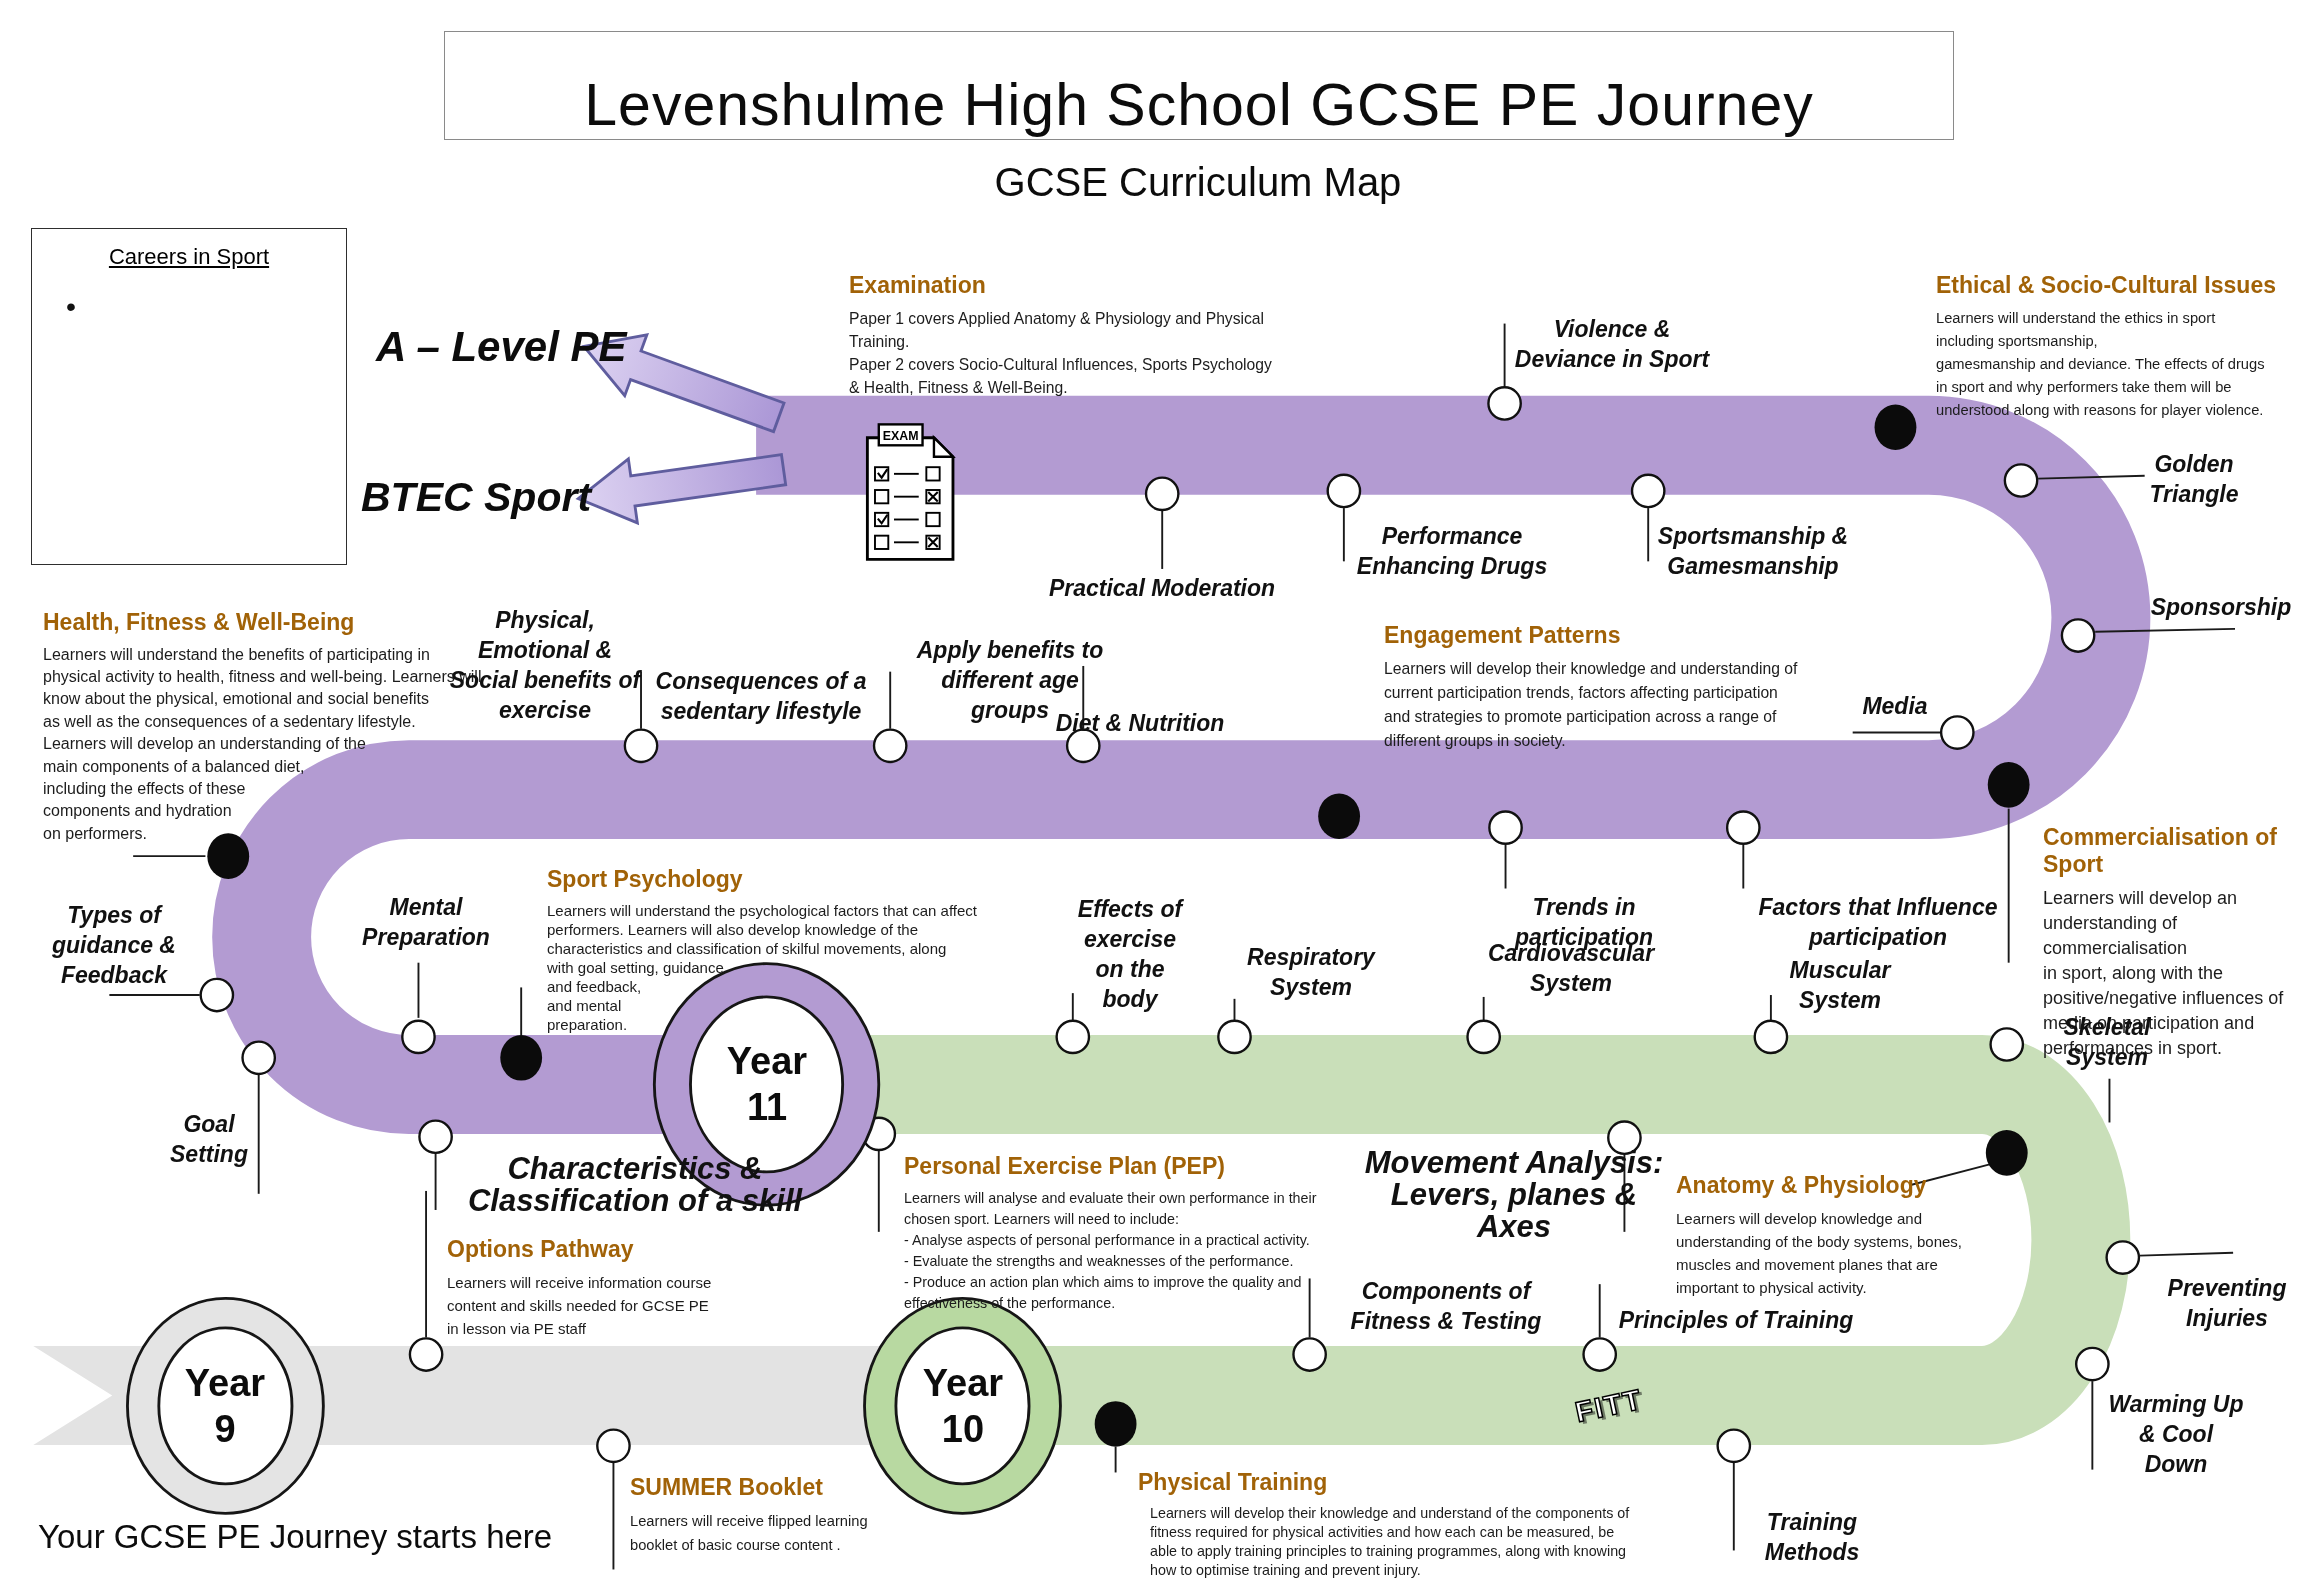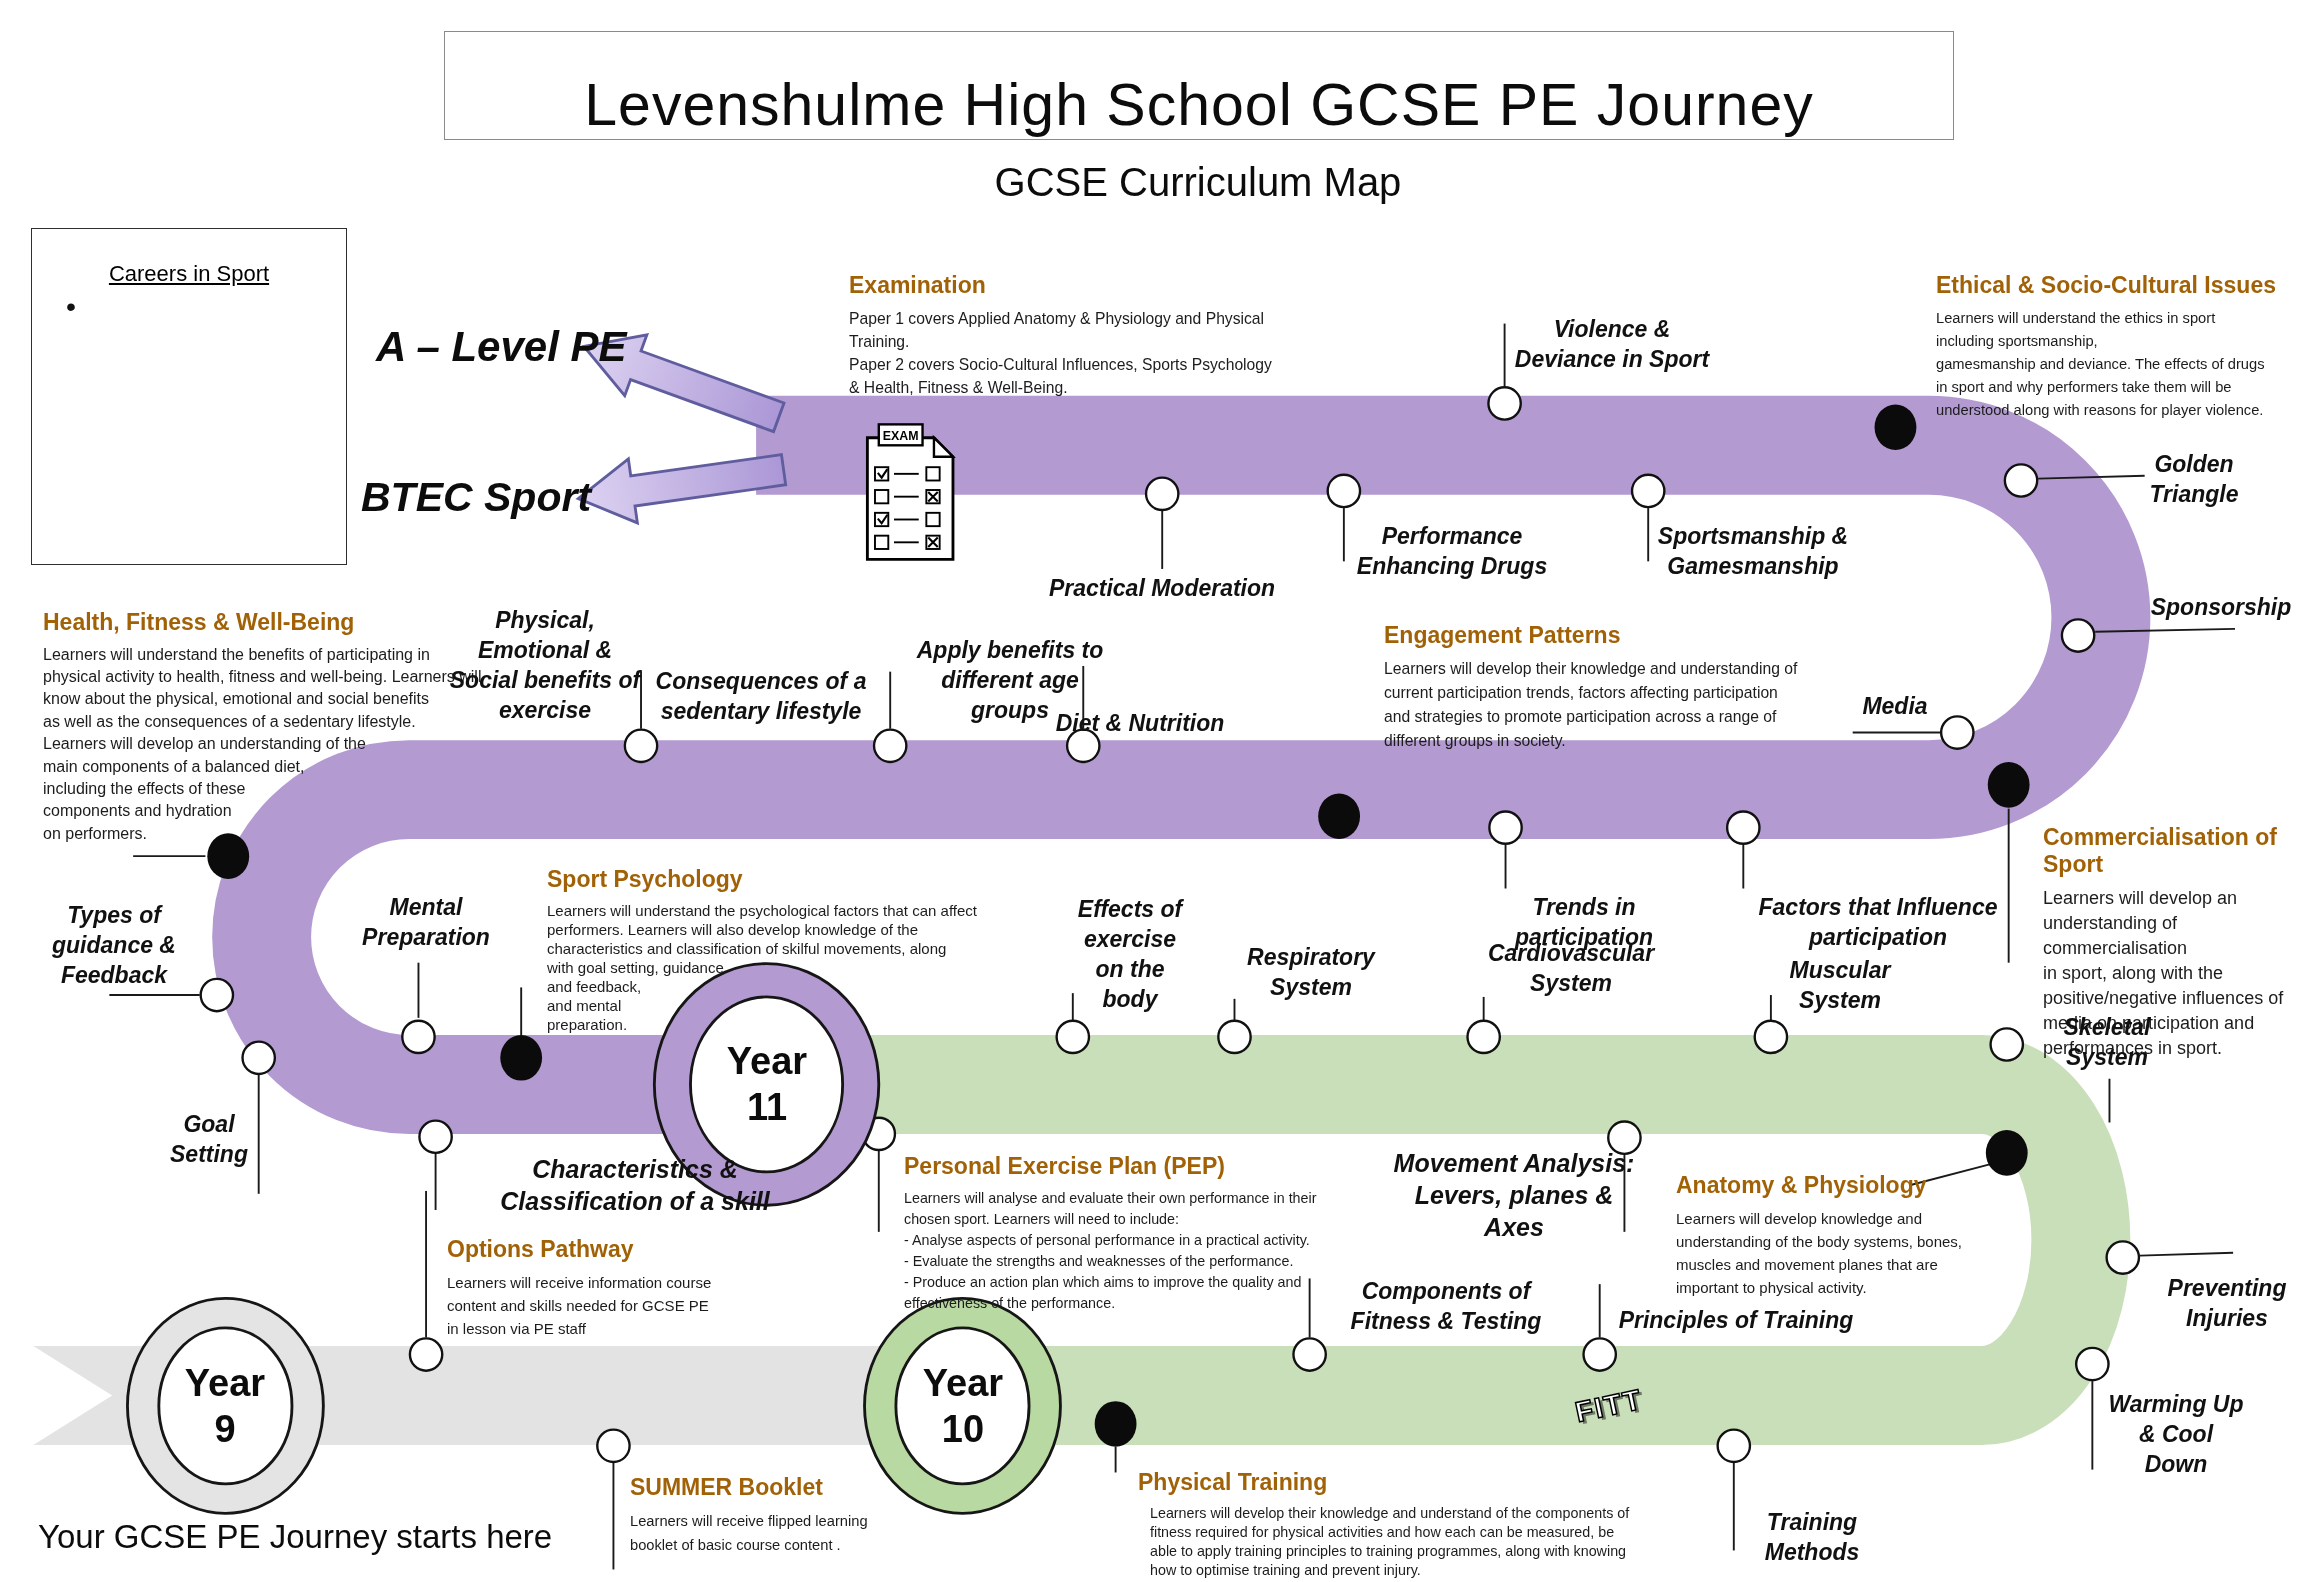--- a/index.html
+++ b/index.html
@@ -7,21 +7,21 @@
     width:2313px;height:1583px;position:relative;background:#ffffff;
     font-family:"Liberation Sans", sans-serif;color:#111;overflow:hidden;
   }
   svg.canvas{position:absolute;left:0;top:0;z-index:1;}
   
   .ms{
     position:absolute;z-index:3;font-weight:700;font-style:italic;
     font-size:23px;line-height:30px;text-align:center;white-space:pre-line;
     transform:translateX(-50%);color:#111;
   }
-  .ms-lg{font-size:25px;line-height:32px;}
+  .ms-lg{font-size:31px;line-height:32px;}
   
   .block{position:absolute;z-index:3;}
   .block .bh{font-size:23px;font-weight:700;white-space:pre-line;margin:0 0 7.6px 0;color:#a16207;}
   .block .bb{white-space:pre-line;color:#1c1c1c;}
   #blk-examination .bb{font-size:15.7px;line-height:23px;}
   #blk-ethical .bb{font-size:14.7px;line-height:23px;}
   #blk-health .bb{font-size:16px;line-height:22.4px;}
   #blk-engagement .bb{font-size:15.7px;line-height:24px;}
   #blk-commercialisation .bb{font-size:18px;line-height:25px;}
   #blk-sport-psychology .bb{font-size:15px;line-height:19px;}
@@ -32,21 +32,21 @@
   #blk-physical-training .bb{font-size:14.3px;line-height:19px;margin-left:12px;}
   
   .title-box{
     position:absolute;left:444px;top:31px;width:1508px;height:107px;z-index:3;
     border:1.9px solid #8a8a8a;display:flex;align-items:flex-end;justify-content:center;
   }
   .title-box .t{font-size:59px;color:#0c0c0c;letter-spacing:1px;}
   .subtitle{position:absolute;left:444px;top:160px;width:1508px;text-align:center;font-size:40px;z-index:3;color:#0c0c0c;}
   
   .careers{position:absolute;left:31px;top:228px;width:314px;height:335px;border:1.9px solid #2e2e2e;z-index:3;}
-  .careers .ct{margin-top:32px;text-align:center;font-size:22px;text-decoration:underline;color:#000;}
+  .careers .ct{margin-top:15px;text-align:center;font-size:22px;text-decoration:underline;color:#000;}
   .careers .cb{position:absolute;left:34px;top:61px;font-size:28.5px;}
   
   .pathway{position:absolute;z-index:3;font-weight:700;font-style:italic;color:#0c0c0c;}
   #pw-alevel{left:376px;top:323px;font-size:42px;}
   #pw-btec{left:361px;top:474px;font-size:41px;}
   
   .year{
     position:absolute;z-index:4;transform:translate(-50%,-50%);text-align:center;
     font-weight:700;font-size:38px;line-height:46px;color:#0c0c0c;
   }

